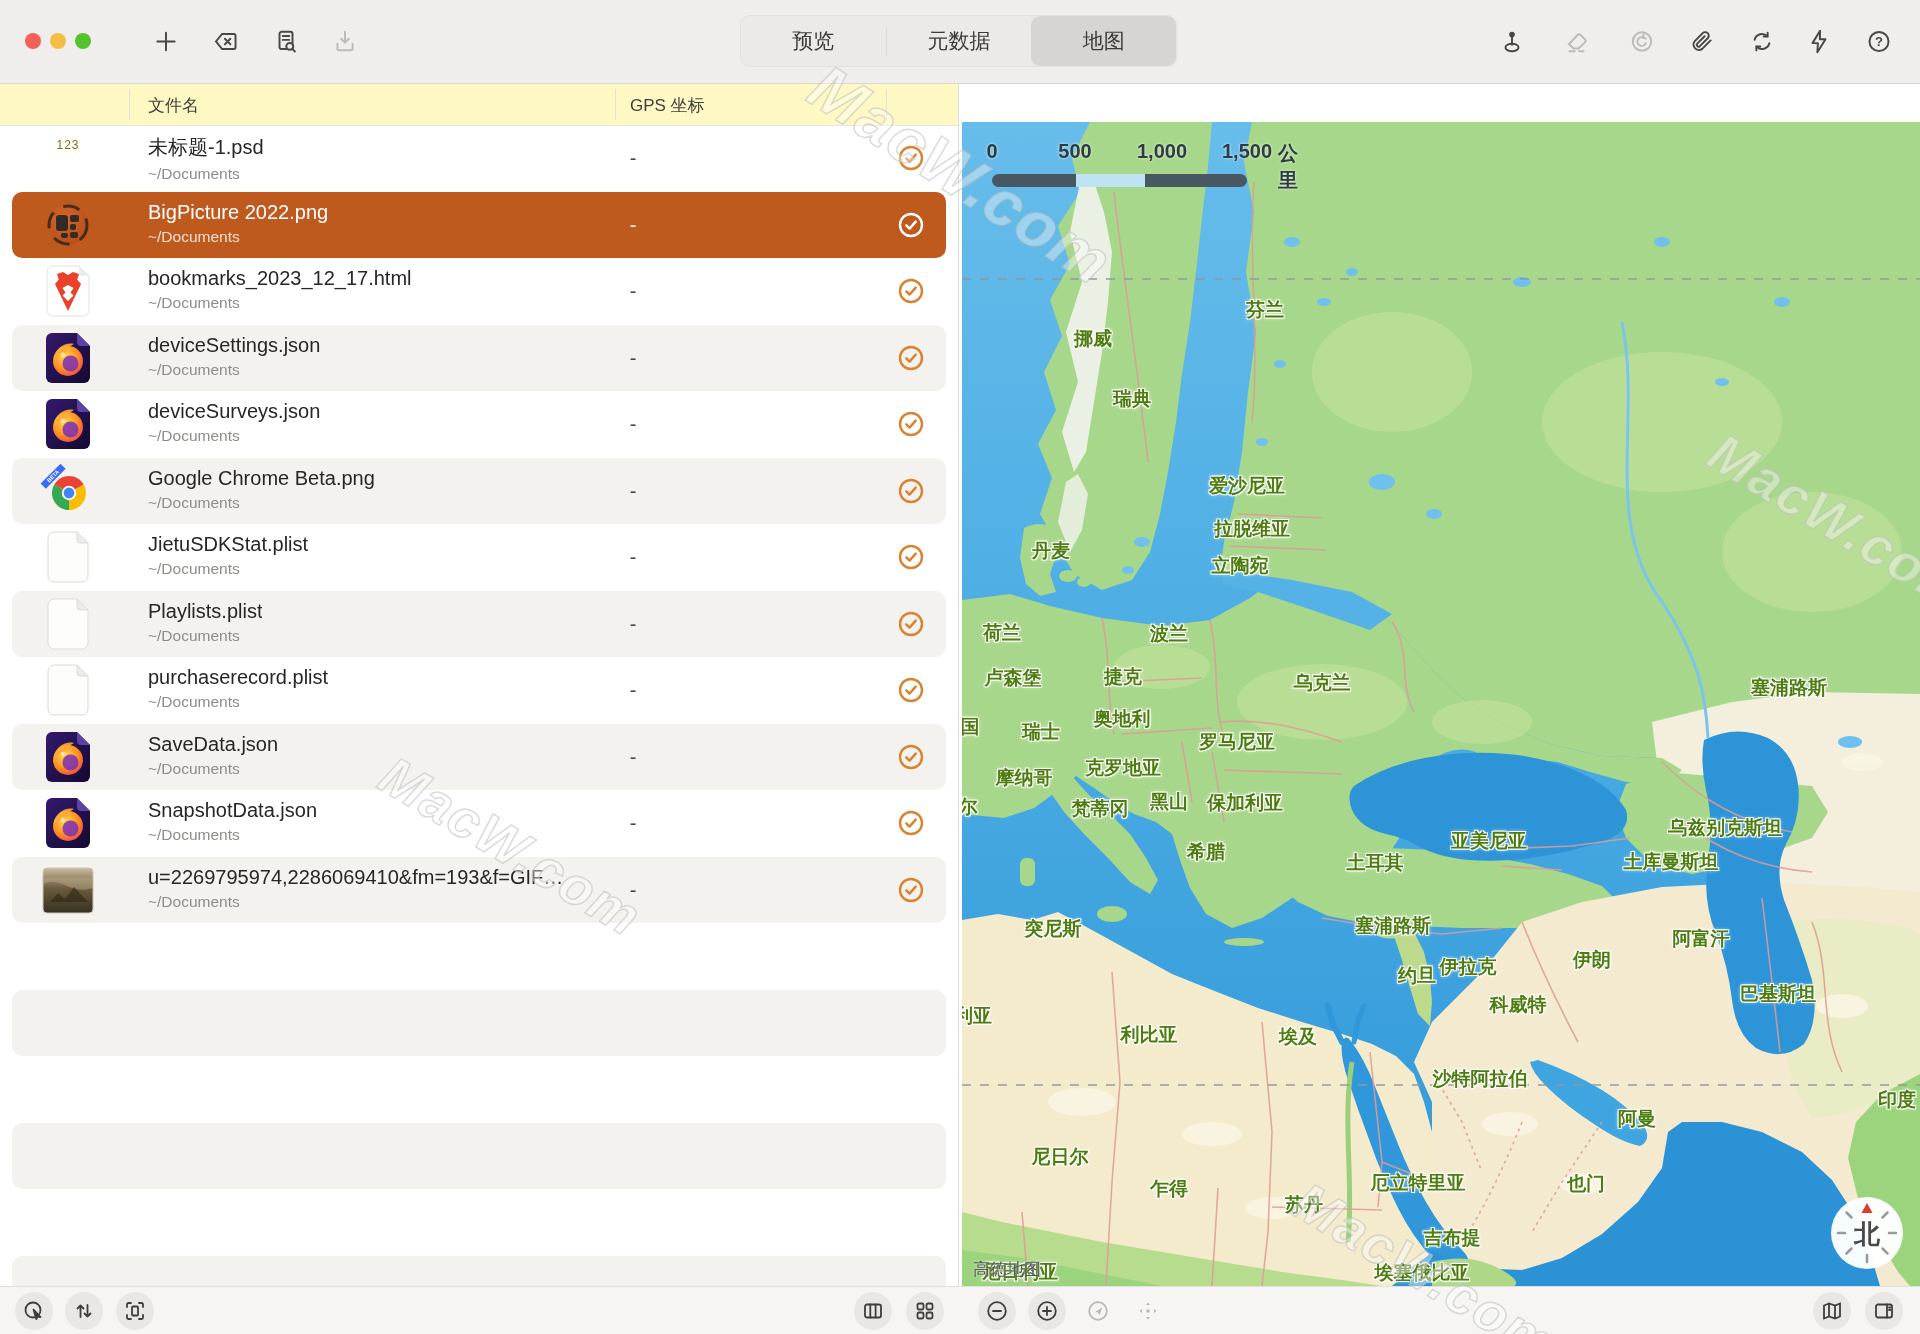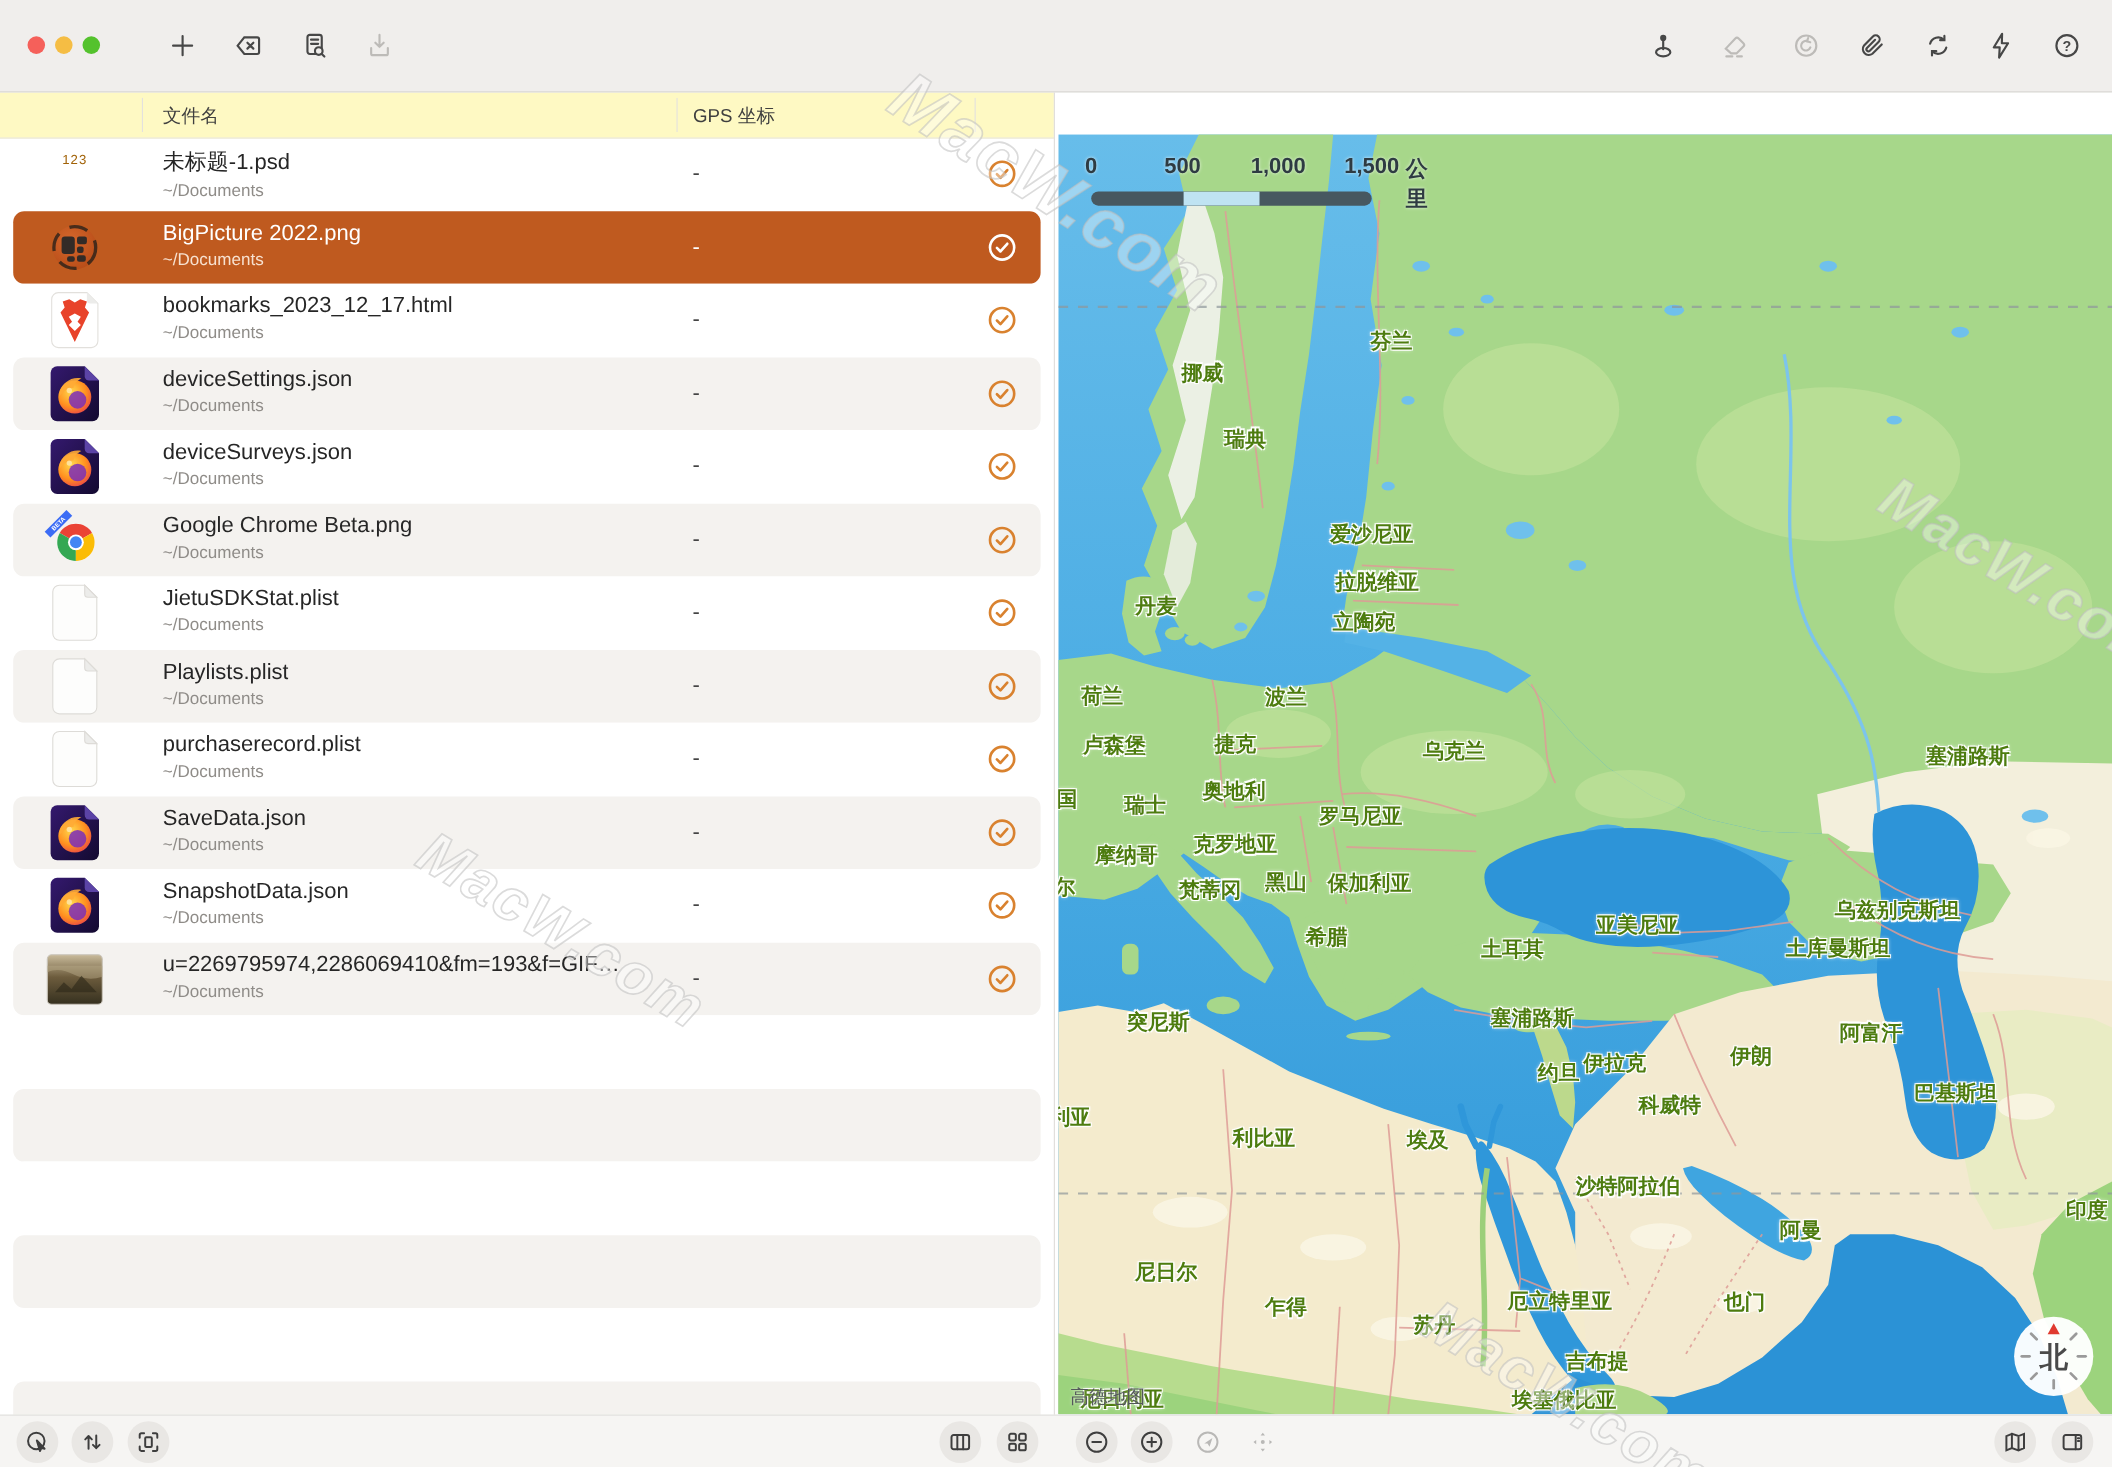--- a/index.html
+++ b/index.html
@@ -130,20 +130,26 @@
           <circle cx="15.5" cy="16.5" r="3.2" fill="#f0eeec"></circle>
           <path d="M17.8 18.8l2.4 2.4"></path>
         </svg>
       </button>
       <button class="tbtn disabled" style="left: 326px;">
         <svg viewBox="0 0 24 24" fill="none" stroke="currentColor" stroke-width="1.8" stroke-linecap="round">
           <path d="M12 3v10M8.5 9.5L12 13l3.5-3.5M5 14v4.5A1.5 1.5 0 0 0 6.5 20h11a1.5 1.5 0 0 0 1.5-1.5V14"></path>
         </svg>
       </button>
     </div>
+  <div class="segmented" id="segmented">
+      <div class="seg">预览</div>
+      <span class="seg-sep"></span>
+      <div class="seg">元数据</div>
+      <div class="seg selected">地图</div>
+    </div>
   <div id="toolbar-right">
       <button class="tbtn" style="left: 1493px;">
         <svg viewBox="0 0 24 24" fill="none" stroke="currentColor" stroke-width="1.8" stroke-linecap="round">
           <circle cx="12" cy="5.5" r="2.6" fill="currentColor" stroke="none"></circle>
           <path d="M12 8v7"></path>
           <ellipse cx="12" cy="17.5" rx="6" ry="3.5"></ellipse>
         </svg>
       </button>
       <button class="tbtn disabled" style="left: 1558px;">
         <svg viewBox="0 0 24 24" fill="none" stroke="currentColor" stroke-width="1.8" stroke-linecap="round">

